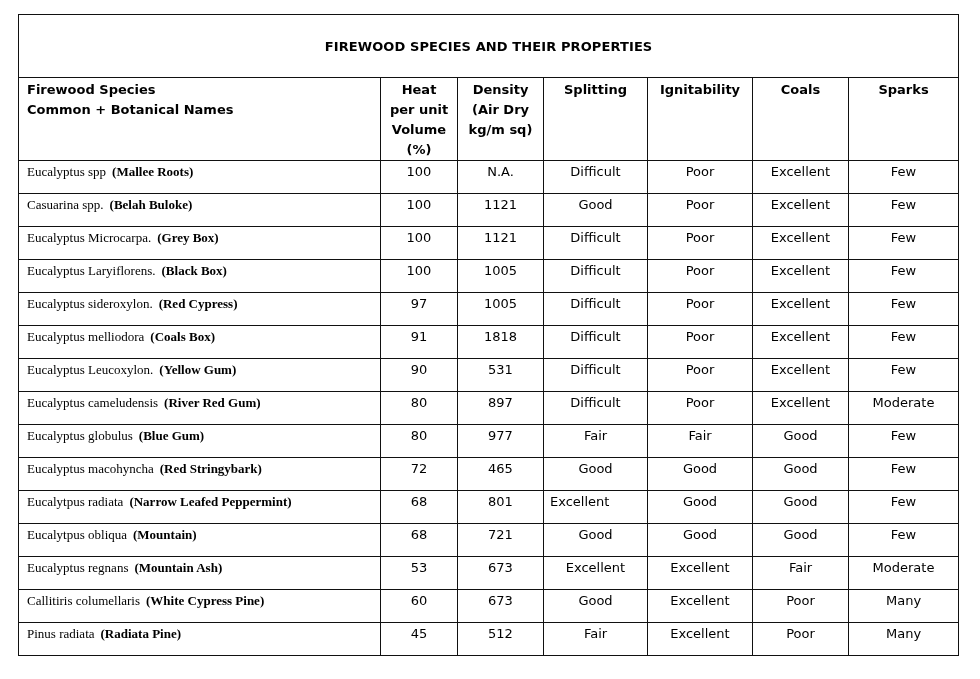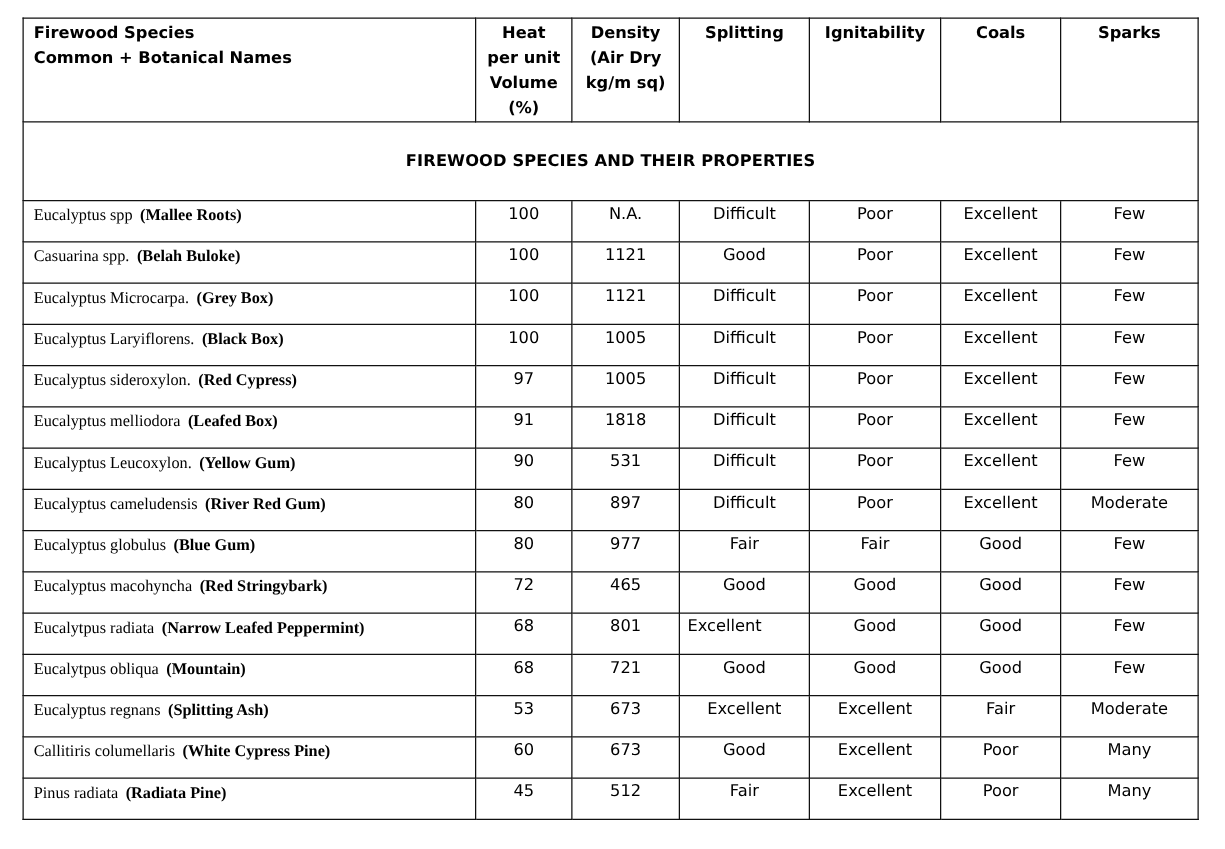--- a/index.html
+++ b/index.html
@@ -28,43 +28,43 @@
     <col style="width:362px">
     <col style="width:77px">
     <col style="width:86px">
     <col style="width:104px">
     <col style="width:105px">
     <col style="width:96px">
     <col style="width:110px">
   </colgroup>
   <tbody id="tbody">
     <tr>
+      <td colspan="7" class="title-cell">FIREWOOD SPECIES AND THEIR PROPERTIES</td>
+    </tr>
+    <tr>
       <th class="species-h">
         <div>Firewood Species</div>
         <div>Common + Botanical Names</div>
       </th>
       <th class="c">
         <div>Heat</div>
         <div>per unit</div>
         <div>Volume</div>
         <div>(%)</div>
       </th>
       <th class="c">
         <div>Density</div>
         <div>(Air Dry</div>
         <div>kg/m sq)</div>
       </th>
       <th class="c">Splitting</th>
       <th class="c">Ignitability</th>
       <th class="c">Coals</th>
       <th class="c">Sparks</th>
     </tr>
-    <tr>
-      <td colspan="7" class="title-cell">FIREWOOD SPECIES AND THEIR PROPERTIES</td>
-    </tr>
   <tr>
     <td class="species">
       <span class="bot">Eucalyptus spp</span><b>(Mallee Roots)</b>
     </td>
     <td class="c">100</td>
     <td class="c">N.A.</td>
     <td class="c">Difficult</td>
     <td class="c">Poor</td>
     <td class="c">Excellent</td>
     <td class="c">Few</td>
@@ -108,21 +108,21 @@
     </td>
     <td class="c">97</td>
     <td class="c">1005</td>
     <td class="c">Difficult</td>
     <td class="c">Poor</td>
     <td class="c">Excellent</td>
     <td class="c">Few</td>
   </tr>
       <tr>
     <td class="species">
-      <span class="bot">Eucalyptus melliodora</span><b>(Leafed Box)</b>
+      <span class="bot">Eucalyptus melliodora</span><b>(Coals Box)</b>
     </td>
     <td class="c">91</td>
     <td class="c">1818</td>
     <td class="c">Difficult</td>
     <td class="c">Poor</td>
     <td class="c">Excellent</td>
     <td class="c">Few</td>
   </tr>
       <tr>
     <td class="species">
@@ -185,21 +185,21 @@
     </td>
     <td class="c">68</td>
     <td class="c">721</td>
     <td class="c">Good</td>
     <td class="c">Good</td>
     <td class="c">Good</td>
     <td class="c">Few</td>
   </tr>
       <tr>
     <td class="species">
-      <span class="bot">Eucalyptus regnans</span><b>(Splitting Ash)</b>
+      <span class="bot">Eucalyptus regnans</span><b>(Mountain Ash)</b>
     </td>
     <td class="c">53</td>
     <td class="c">673</td>
     <td class="c">Excellent</td>
     <td class="c">Excellent</td>
     <td class="c">Fair</td>
     <td class="c">Moderate</td>
   </tr>
       <tr>
     <td class="species">

